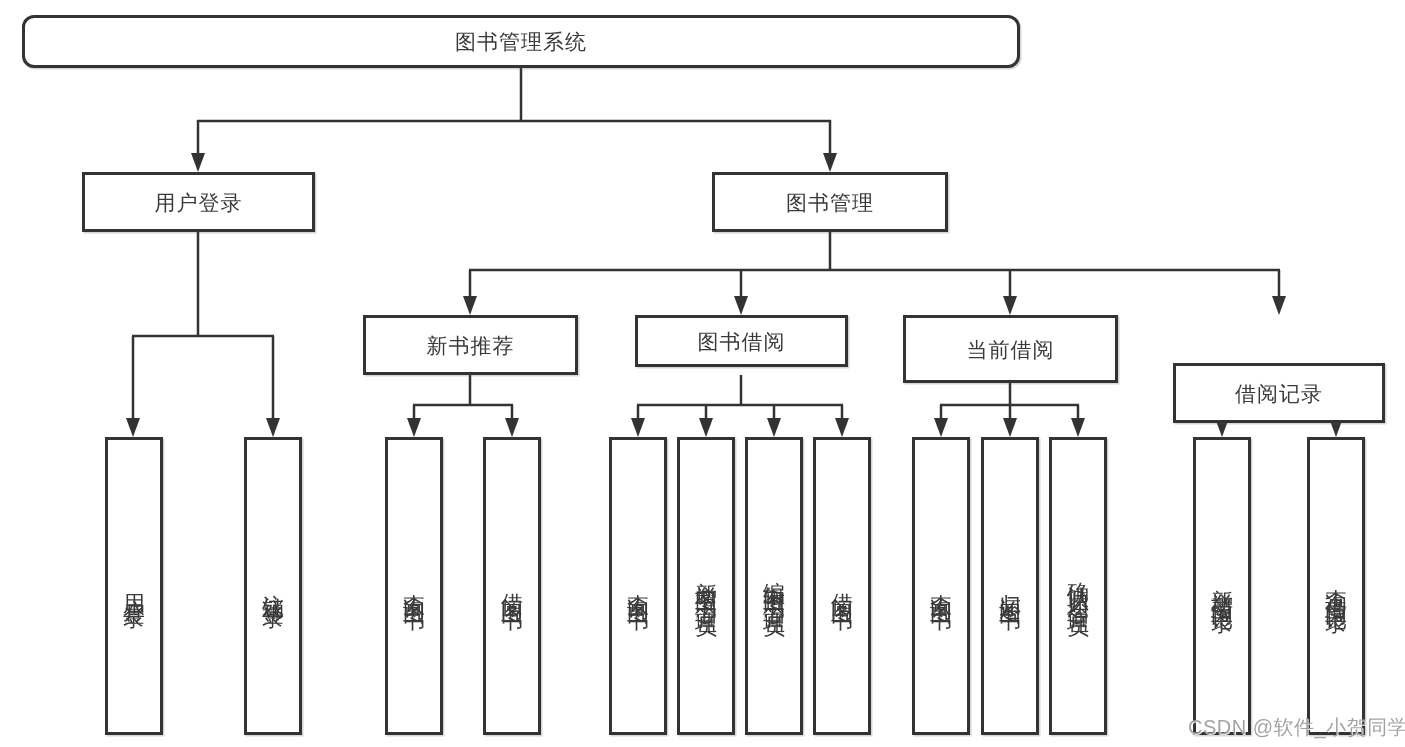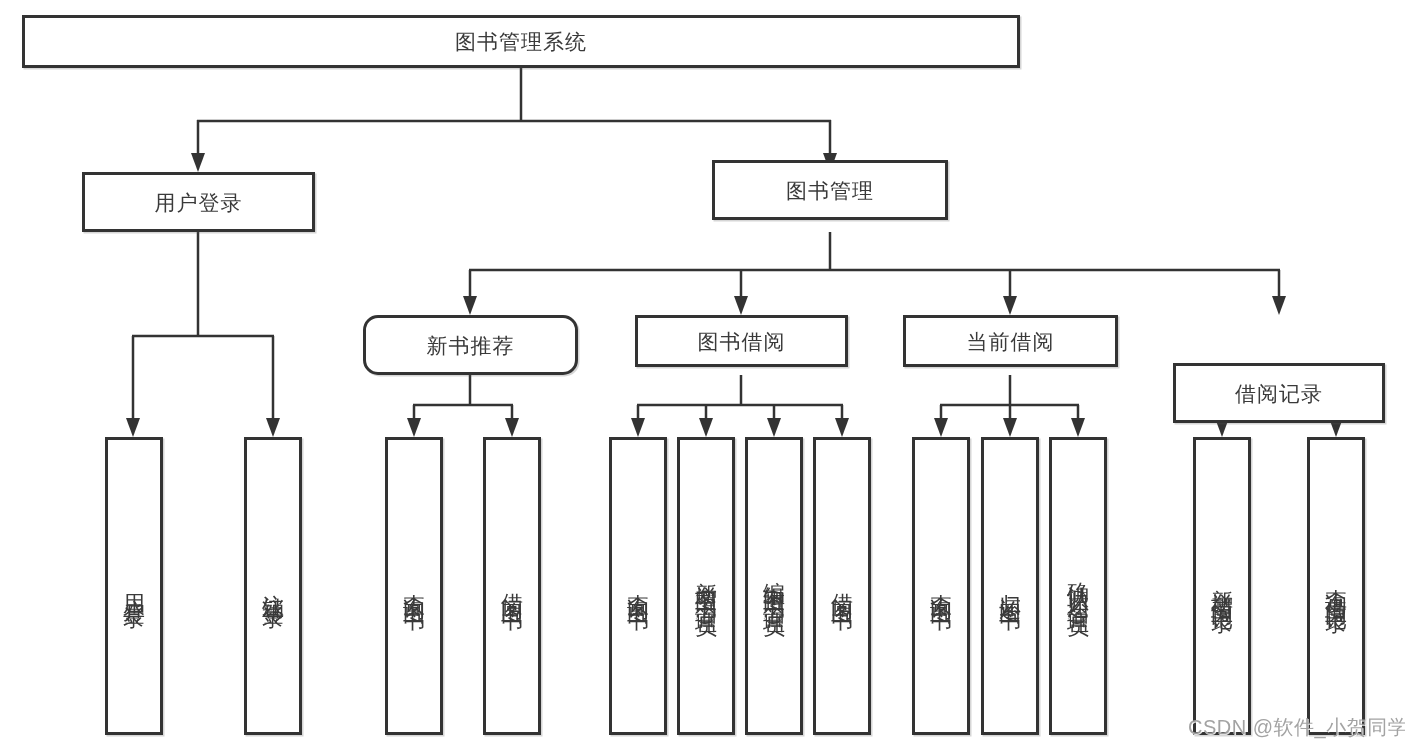--- a/index.html
+++ b/index.html
@@ -119,38 +119,38 @@
       <polygon points="767,418 781,418 774,437"></polygon>
       <polygon points="835,418 849,418 842,437"></polygon>
       <polygon points="934,418 948,418 941,437"></polygon>
       <polygon points="1003,418 1017,418 1010,437"></polygon>
       <polygon points="1071,418 1085,418 1078,437"></polygon>
       <polygon points="1215,418 1229,418 1222,437"></polygon>
       <polygon points="1329,418 1343,418 1336,437"></polygon>
     </g>
   </svg>
 
-  <div class="box hbox" style="left:22px; top:15px; width:998px; height:53px;">
+  <div class="box hbox" style="left:22px; top:15px; width:998px; height:53px;border-radius:12px;">
     <span>图书管理系统</span>
   </div>
 
   <div class="box hbox" style="left:82px; top:172px; width:233px; height:60px;">
     <span>用户登录</span>
   </div>
-  <div class="box hbox" style="left:712px; top:160px; width:236px; height:60px;text-align:center;">
+  <div class="box hbox" style="left:712px; top:172px; width:236px; height:60px;text-align:center;">
     <span>图书管理</span>
   </div>
 
-  <div class="box hbox" style="left:363px; top:315px; width:215px; height:60px;border-radius:15px;">
+  <div class="box hbox" style="left:363px; top:315px; width:215px; height:60px;">
     <span>新书推荐</span>
   </div>
   <div class="box hbox" style="left:635px; top:315px; width:213px; height:52px;">
     <span>图书借阅</span>
   </div>
-  <div class="box hbox" style="left:903px; top:315px; width:215px; height:52px;">
+  <div class="box hbox" style="left:903px; top:315px; width:215px; height:68px;">
     <span>当前借阅</span>
   </div>
   <div class="box hbox" style="left:1173px; top:315px; width:212px; height:60px;margin-top:48px;">
     <span>借阅记录</span>
   </div>
 
   <div class="box vbox" style="left:105px; top:437px; width:58px; height:298px;">
     <span>用户登录</span>
   </div>
   <div class="box vbox" style="left:244px; top:437px; width:58px; height:298px;">

